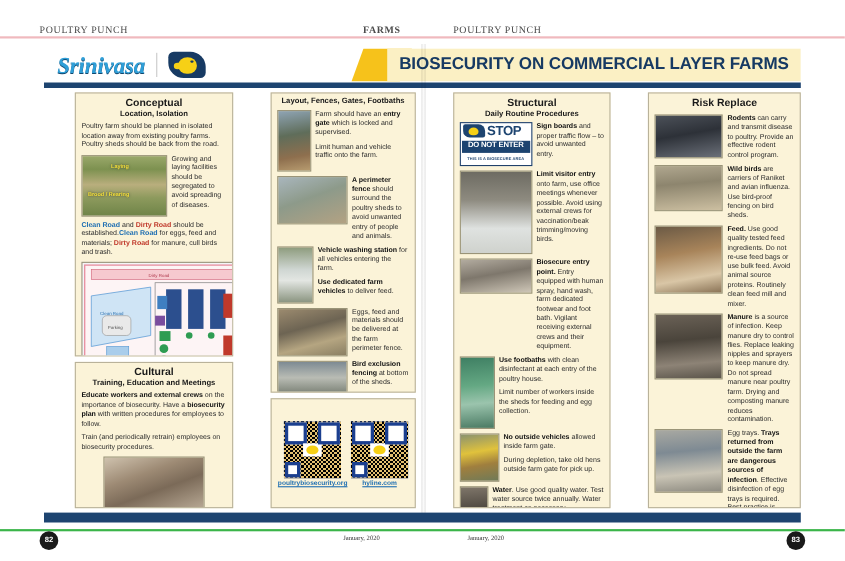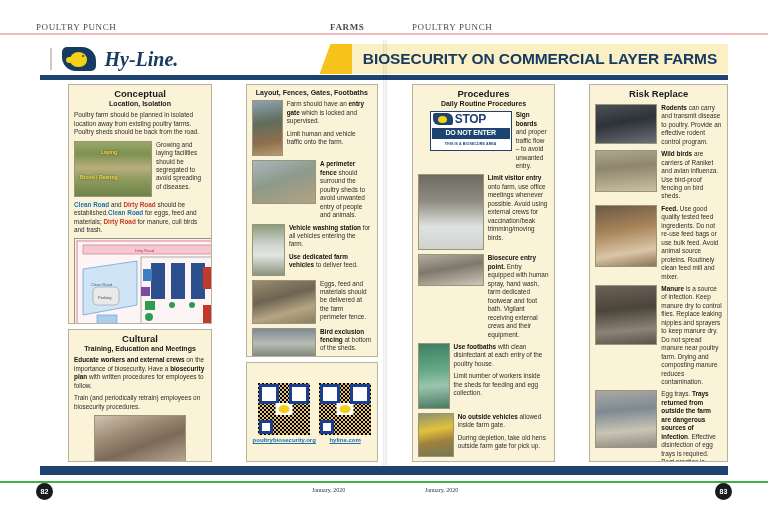--- a/index.html
+++ b/index.html
@@ -184,23 +184,23 @@
   }
   .ph-equip {
     background: linear-gradient(170deg,#9aa1a6 0%, #7a6f5e 45%, #b09a76 100%);
   }
 
   .row { display: flex; gap: 4px; align-items: flex-start; margin-bottom: 4px; }
   .row .body-text { flex: 1; }
 
   
   .stopsign {
-    width: 82px; height: 40px; background: #ffffff;
+    width: 66px; height: 40px; background: #ffffff;
     border: 1px solid #20416b; padding: 1px;
-    display: flex; flex-direction: column; gap: 3px; margin-left: 12px;
+    display: flex; flex-direction: column; gap: 3px;
   }
   .stop-top {
     display: flex; align-items: center; gap: 2px; padding: 0 1px;
   }
   .stop-logo {
     width: 20px; height: 12px; background: #1d4470;
     border-radius: 2px 6px 2px 6px; position: relative;
     display:flex;align-items:center;justify-content:center;
   }
   .stop-logo i {
@@ -292,25 +292,25 @@
 
 <div class="runhead">
   <div class="rh rh-left">POULTRY PUNCH</div>
   <div class="rh rh-mid">FARMS</div>
   <div class="rh rh-right">POULTRY PUNCH</div>
 </div>
 <div class="runrule"></div>
 
 <div class="band">
   <div class="band-left">
+    <div class="brand-srinivasa">Srinivasa</div>
     <div class="brand-div"></div>
     <div class="chickmark">
         <span class="chick"></span>
       </div>
-    <div class="brand-hyline">Hy-Line.</div>
   </div>
   <div class="band-slash"></div>
   <div class="band-right">
     <div class="band-title">BIOSECURITY ON COMMERCIAL LAYER FARMS</div>
   </div>
 </div>
 <div class="band-underline"></div>
 
 <div class="cols">
 
@@ -437,21 +437,21 @@
               <i></i>
             </span>
         </div>
         <div class="qr-label">hyline.com</div>
       </div>
     </div>
   </div>
 
   <div class="col col-3">
     <div class="card" style="height:378px;">
-      <div class="card-title">Procedures</div>
+      <div class="card-title">Structural</div>
       <div class="card-sub">Daily Routine Procedures</div>
 
       <div class="row">
         <div class="stopsign">
           <div class="stop-top">
             <div class="stop-logo">
                 <i></i>
               </div>
             <div class="stop-word">STOP</div>
           </div>

